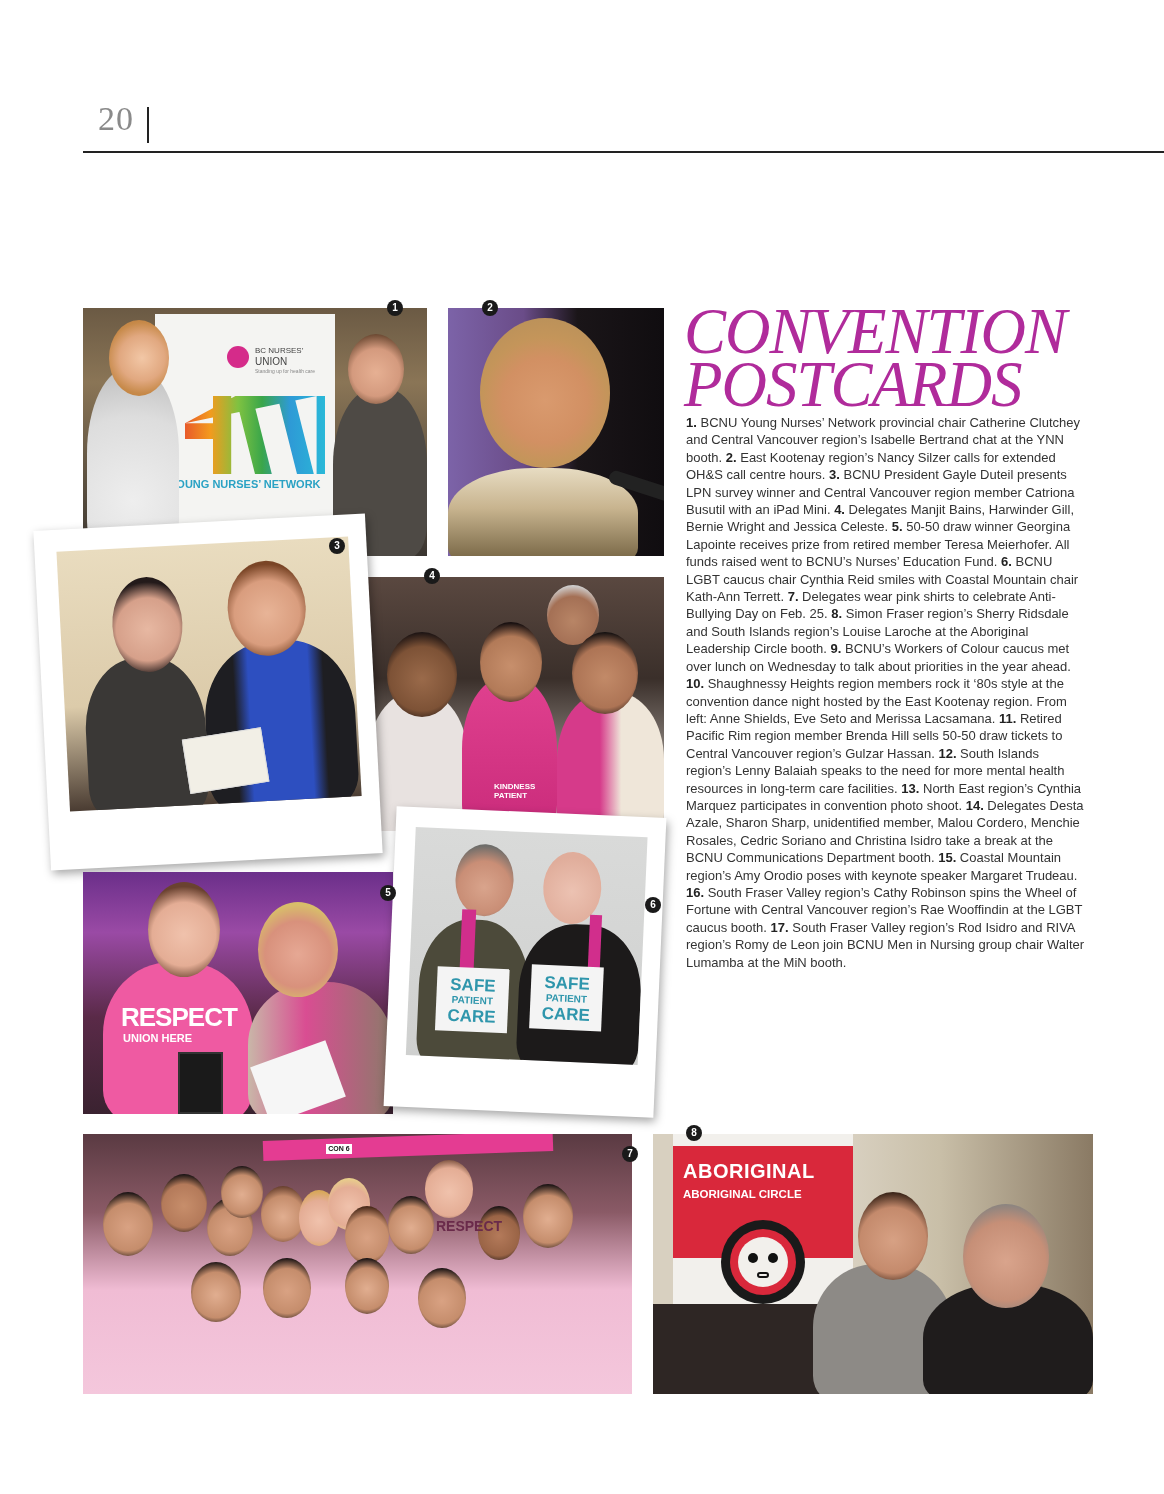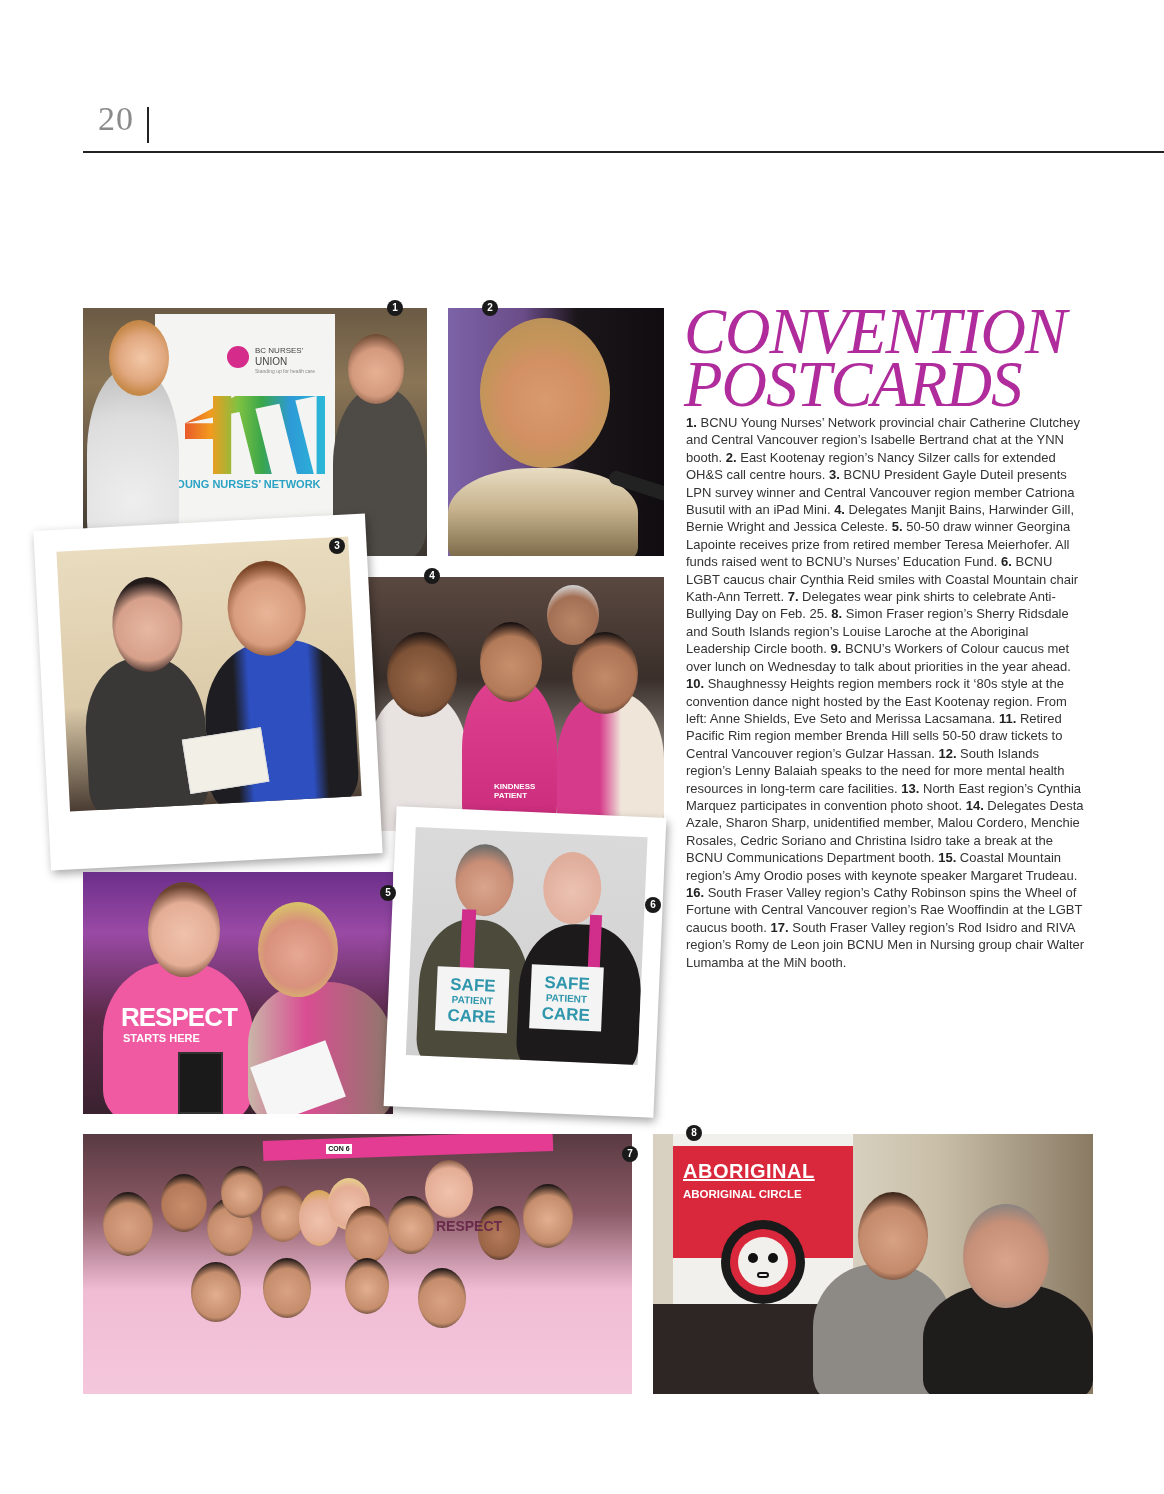--- a/index.html
+++ b/index.html
@@ -80,21 +80,21 @@
     <div class="head" style="left:168px;top:20px;width:78px;height:95px;background:radial-gradient(circle at 50% 55%,#e8b497 0,#d99d7e 50%,#7a4526 75%);"></div>
     <div style="position:absolute;left:118px;top:190px;width:80px;height:55px;background:#f2efe6;transform:rotate(-6deg);border:1px solid #ddd;"></div>
   </div>
 </div>
 <div class="badge" style="left:329px;top:538px;">3</div>
 
 <div class="photo" style="left:83px;top:872px;width:310px;height:242px;background:linear-gradient(180deg,#6b2f8a 0%,#9a4aa5 25%,#5a2a48 60%,#3a2230 100%);">
   <div class="person" style="left:20px;top:90px;width:150px;height:160px;background:#ef5aa2;"></div>
   <div class="head" style="left:65px;top:10px;width:72px;height:95px;background:radial-gradient(circle at 50% 55%,#f0c2ac 0,#e4ad95 50%,#6a4230 75%);"></div>
   <div style="position:absolute;left:38px;top:130px;font-size:26px;font-weight:bold;color:#fff;letter-spacing:-1px;">RESPECT</div>
-  <div style="position:absolute;left:40px;top:160px;font-size:11px;font-weight:bold;color:#fff;">STARTS HERE</div>
+  <div style="position:absolute;left:40px;top:160px;font-size:11px;font-weight:bold;color:#fff;">UNION HERE</div>
   <div style="position:absolute;left:95px;top:180px;width:45px;height:62px;background:#1a1a1a;border:2px solid #333;"></div>
   <div class="person" style="left:165px;top:110px;width:145px;height:140px;background:linear-gradient(90deg,#c9b7a8 0%,#d94d92 40%,#8c7a6a 100%);"></div>
   <div class="head" style="left:175px;top:30px;width:80px;height:95px;background:radial-gradient(circle at 50% 55%,#e6a894 0,#d8917c 50%,#d8bd6a 75%);"></div>
   <div style="position:absolute;left:175px;top:180px;width:80px;height:60px;background:#f6f6f6;transform:rotate(-20deg);"></div>
 </div>
 <div class="badge" style="left:380px;top:885px;">5</div>
 
 <div class="polaroid" style="left:390px;top:812px;width:270px;height:300px;transform:rotate(2.5deg);">
   <div class="inner" style="left:20px;top:20px;width:232px;height:228px;background:linear-gradient(180deg,#d9dad9 0%,#cfd0cf 100%);">
     <div class="person" style="left:10px;top:90px;width:110px;height:150px;background:#4c4a3a;"></div>
@@ -136,21 +136,21 @@
   <div class="head" style="left:180px;top:124px;width:48px;height:60px;background:radial-gradient(circle at 50% 55%,#d9a283 0,#c58d6c 55%,#1b1414 80%);"></div>
   <div class="head" style="left:262px;top:124px;width:44px;height:56px;background:radial-gradient(circle at 50% 55%,#e1ae90 0,#c58d6c 55%,#1b1414 80%);"></div>
   <div class="head" style="left:335px;top:134px;width:48px;height:60px;background:radial-gradient(circle at 50% 55%,#d9a283 0,#c58d6c 55%,#1b1414 80%);"></div>
   <div style="position:absolute;left:353px;top:84px;font-size:14px;font-weight:bold;color:#6a2a4a;">RESPECT</div>
 </div>
 <div class="badge" style="left:622px;top:1146px;">7</div>
 
 <div class="photo" style="left:653px;top:1134px;width:440px;height:260px;background:linear-gradient(90deg,#d8d0c0 0%,#d8d0c0 45%,#c9bfa8 65%,#8a7a64 100%);">
   <div style="position:absolute;left:20px;top:0;width:180px;height:190px;background:#f2f0ec;">
     <div style="position:absolute;left:0;top:12px;width:180px;height:112px;background:#d9283b;"></div>
-    <div style="position:absolute;left:10px;top:26px;font-size:20px;font-weight:bold;color:#fff;letter-spacing:0.5px;text-decoration:underline;">ABORIGINAL</div>
+    <div style="position:absolute;left:10px;top:26px;font-size:20px;font-weight:bold;color:#fff;letter-spacing:0.5px;">ABORIGINAL</div>
     <div style="position:absolute;left:10px;top:54px;font-size:11.5px;font-weight:bold;color:#fff;white-space:nowrap;">ABORIGINAL CIRCLE</div>
     <div style="position:absolute;left:48px;top:86px;width:84px;height:84px;border-radius:50%;background:#1a1a1a;">
       <div style="position:absolute;left:9px;top:9px;width:66px;height:66px;border-radius:50%;background:#d9283b;"></div>
       <div style="position:absolute;left:17px;top:17px;width:50px;height:50px;border-radius:50%;background:#f2f0ec;"></div>
       <div style="position:absolute;left:27px;top:33px;width:10px;height:10px;border-radius:50%;background:#111;"></div>
       <div style="position:absolute;left:47px;top:33px;width:10px;height:10px;border-radius:50%;background:#111;"></div>
       <div style="position:absolute;left:36px;top:52px;width:12px;height:6px;border:2px solid #111;border-radius:3px;"></div>
     </div>
   </div>
   <div style="position:absolute;left:0;top:170px;width:220px;height:90px;background:#2e2624;"></div>

